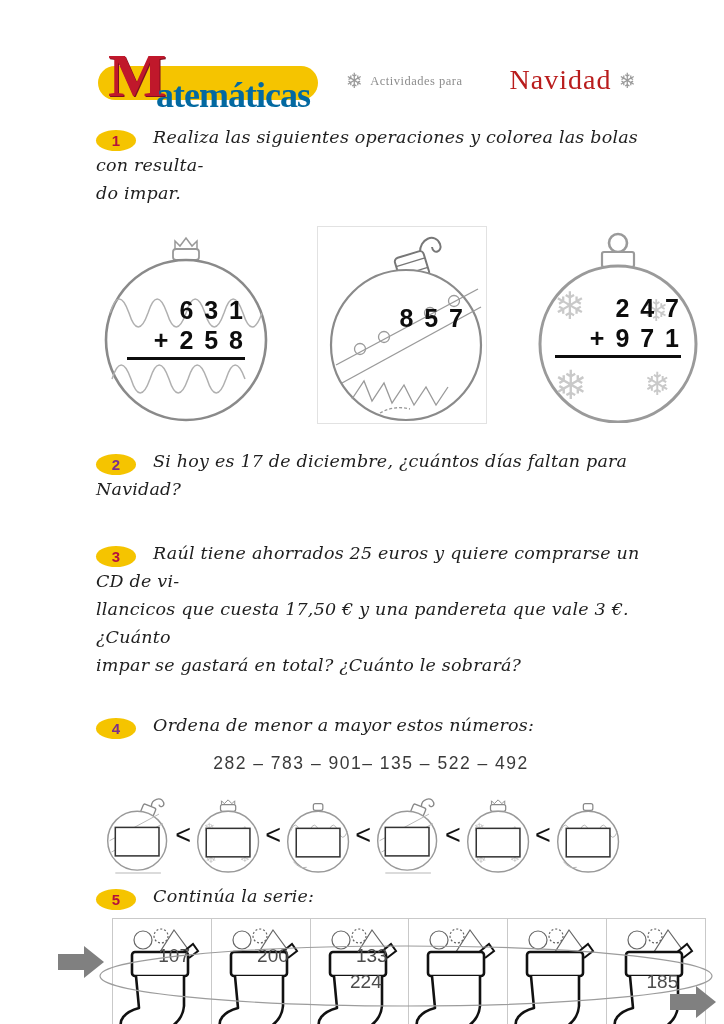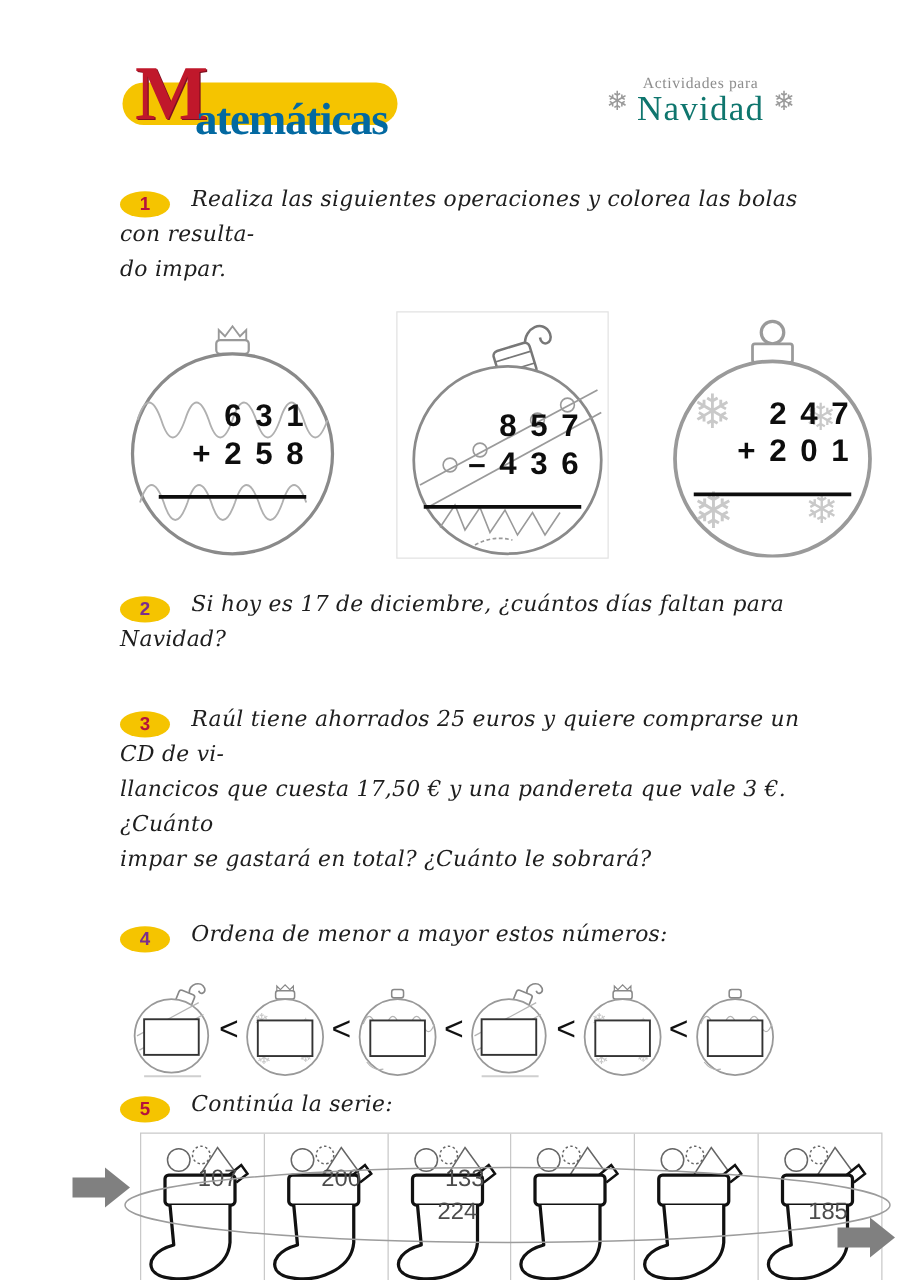--- a/index.html
+++ b/index.html
@@ -10,40 +10,40 @@
   
   .header { display:flex; justify-content:space-between; padding:50px 88px 0 98px; }
   .logo { position:relative; width:230px; height:56px; }
   .pill { position:absolute; left:0; top:16px; width:220px; height:34px; background:#F5C400; border-radius:18px; }
   .logo-m { position:absolute; left:10px; top:-10px; font:700 62px "Liberation Serif", serif; color:#C0182B;
             text-shadow:1px 1px 0 #7d0f20; }
   .logo-rest { position:absolute; left:58px; top:24px; font:700 36px "Liberation Serif", serif;
                color:#0369a1; letter-spacing:-1px; }
   .nav-logo { display:flex; align-items:center; gap:7px; margin-top:6px; }
   .snow { font-family:"DejaVu Sans", sans-serif; font-size:21px; color:#9a9a9a; }
-  .nav-text { display:flex; flex-direction:column; align-items:center; }
+  .nav-text { display:flex; flex-direction:row; align-items:center; }
   .nav-small { font:400 12.5px "Liberation Serif", serif; color:#8d8d8d; letter-spacing:0.5px; }
-  .nav-big { font:400 28px "Liberation Serif", serif; color:#0f766e; letter-spacing:1px; margin-top:-2px; }
+  .nav-big { font:400 28px "Liberation Serif", serif; color:#b91c1c; letter-spacing:1px; margin-top:-2px;margin-left:47px; }
 
   
   .section { margin:0 78px 0 96px; }
   .badge { display:inline-block; width:40px; height:21px; background:#F5C400; border-radius:50%;
            text-align:center; vertical-align:-3px; margin-right:12px;
            font:800 15px/21px "Liberation Sans", sans-serif; }
   .c-red { color:#B5123C; }
   .c-purple { color:#7B2E8C; }
   .cursive { font:italic 17.5px/28px "DejaVu Serif", serif; color:#1e1e1e; letter-spacing:0.2px; }
 
   
   .balls-row { display:flex; justify-content:space-between; margin:20px 102px 0 102px; height:196px;gap:48px; }
   .ball-wrap { position:relative; width:168px; height:196px; }
   .ball-wrap.boxed { outline:1px solid #e2e2e2; }
   .op { position:absolute; left:50%; transform:translateX(-50%); text-align:right;
         font:700 25px/30px "Liberation Sans", sans-serif; color:#0d0d0d; letter-spacing:2px; }
-  .op .op-bottom { border-bottom:3px solid #0d0d0d; padding-bottom:18px; }
+  .op .op-bottom { border-bottom:3px solid #0d0d0d; padding-bottom:2px; }
 
   
   .num-line { margin-top:14px; text-align:center; font:400 17.5px "Liberation Sans", sans-serif;
               color:#3a3a3a; letter-spacing:1.5px; }
   .cmp-row { display:flex; justify-content:space-between; align-items:center; margin:18px 100px 0 102px; height:86px; }
   .lt { font:400 27px "Liberation Sans", sans-serif; color:#111; padding:0 1px; }
 
   
   .series-wrap { position:relative; margin:8px 0 0 112px; width:594px; height:122px; }
   .series-table { display:flex; width:594px; height:122px; border:1px solid #c9c9c9; }
@@ -72,21 +72,21 @@
     <div class="nav-logo">
       <span class="snow">❄</span>
       <div class="nav-text">
         <span class="nav-small">Actividades para</span>
         <span class="nav-big">Navidad</span>
       </div>
       <span class="snow">❄</span>
     </div>
   </div>
 
-  <div class="section" style="margin-top:40px;">
+  <div class="section" style="margin-top:17px;">
     <div>
       <span class="badge c-red">1</span>
       <span class="cursive">Realiza las siguientes operaciones y colorea las bolas con resulta-</span>
     </div>
     <div class="cursive">do impar.</div>
   </div>
 
   <div class="balls-row">
 
     <div class="ball-wrap">
@@ -116,37 +116,36 @@
         <line x1="24" y1="156" x2="163" y2="80" stroke="#9a9a9a" stroke-width="1.4"></line>
         <circle cx="42" cy="122" r="5.5" fill="none" stroke="#9a9a9a" stroke-width="1.3"></circle>
         <circle cx="66" cy="110" r="5.5" fill="none" stroke="#9a9a9a" stroke-width="1.3"></circle>
         <circle cx="112" cy="86" r="5.5" fill="none" stroke="#9a9a9a" stroke-width="1.3"></circle>
         <circle cx="136" cy="74" r="5.5" fill="none" stroke="#9a9a9a" stroke-width="1.3"></circle>
         <polyline points="34,172 46,154 54,174 66,156 74,176 86,158 96,178 108,160 118,178 130,160" fill="none" stroke="#9a9a9a" stroke-width="1.3"></polyline>
         <path d="M62,186 q14,-8 30,-4" fill="none" stroke="#9a9a9a" stroke-width="1.3" stroke-dasharray="3,2"></path>
       </svg>
       <div class="op" style="top:76px; width:126px;">
         <div class="op-top">8 5 7</div>
-        <div class="op-bottom">– 4 3 6</div>
       </div>
     </div>
 
     <div class="ball-wrap">
       <svg width="168" height="196" viewBox="0 0 168 196">
         <circle cx="84" cy="16" r="9" fill="none" stroke="#9a9a9a" stroke-width="2.6"></circle>
         <rect x="68" y="25" width="32" height="15" rx="2" fill="#fff" stroke="#9a9a9a" stroke-width="2.2"></rect>
         <circle cx="84" cy="117" r="78" fill="#fff" stroke="#9a9a9a" stroke-width="3"></circle>
         <text class="flake" x="20" y="92" font-size="38">❄</text>
         <text class="flake" x="110" y="94" font-size="30">❄</text>
         <text class="flake" x="20" y="172" font-size="40">❄</text>
         <text class="flake" x="110" y="168" font-size="32">❄</text>
       </svg>
       <div class="op" style="top:66px; width:126px;">
         <div class="op-top">2 4 7</div>
-        <div class="op-bottom">+ 2 0 1</div>
+        <div class="op-bottom">+ 9 7 1</div>
       </div>
     </div>
   </div>
 
   <div class="section" style="margin-top:24px;">
     <span class="badge c-purple">2</span>
     <span class="cursive">Si hoy es 17 de diciembre, ¿cuántos días faltan para Navidad?</span>
   </div>
 
   <div class="section" style="margin-top:36px;">
@@ -154,20 +153,21 @@
       <span class="badge c-red">3</span>
       <span class="cursive">Raúl tiene ahorrados 25 euros y quiere comprarse un CD de vi-</span>
     </div>
     <div class="cursive">llancicos que cuesta 17,50 € y una pandereta que vale 3 €. ¿Cuánto</div>
     <div class="cursive">impar se gastará en total? ¿Cuánto le sobrará?</div>
   </div>
 
   <div class="section" style="margin-top:32px;">
     <span class="badge c-purple">4</span>
     <span class="cursive">Ordena de menor a mayor estos números:</span>
+    <div class="num-line">282 – 783 – 901– 135 – 522 – 492</div>
   </div>
 
   <div class="cmp-row">
     <svg width="76" height="84" viewBox="0 0 76 84">
       <path d="M52,12 c0,-8 10,-11 13,-4 c1,4 -4,6 -5,2" fill="none" stroke="#888" stroke-width="1.4"></path>
       <g transform="rotate(22 48 18)">
           <rect x="41" y="11" width="14" height="12" rx="2" fill="#fff" stroke="#888" stroke-width="1.4"></rect>
         </g>
       <circle cx="37" cy="48" r="31" fill="#fff" stroke="#999" stroke-width="1.5"></circle>
       <line x1="10" y1="60" x2="64" y2="30" stroke="#b5b5b5" stroke-width="1"></line>

